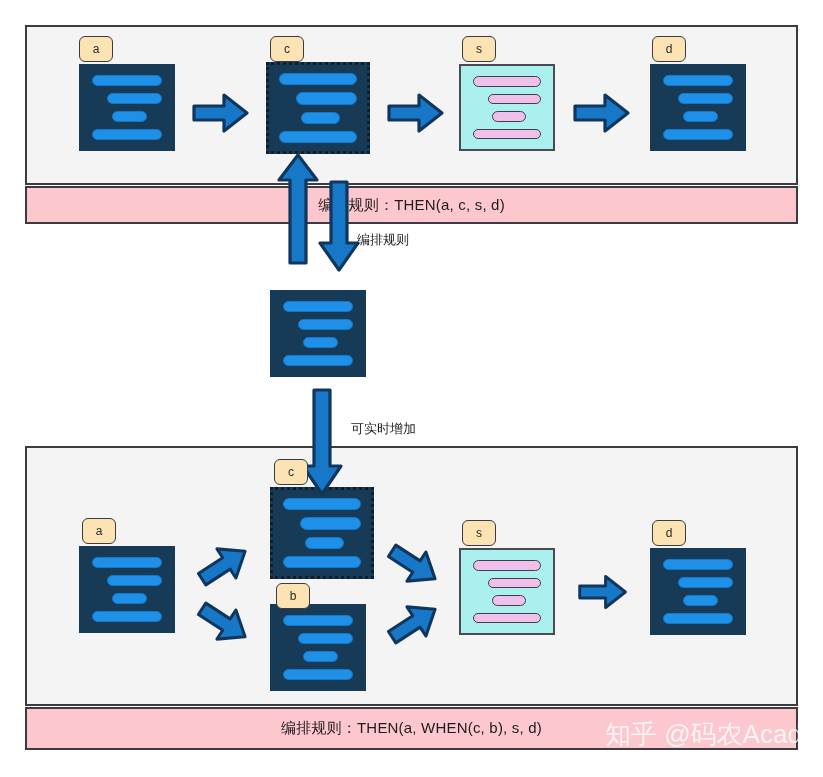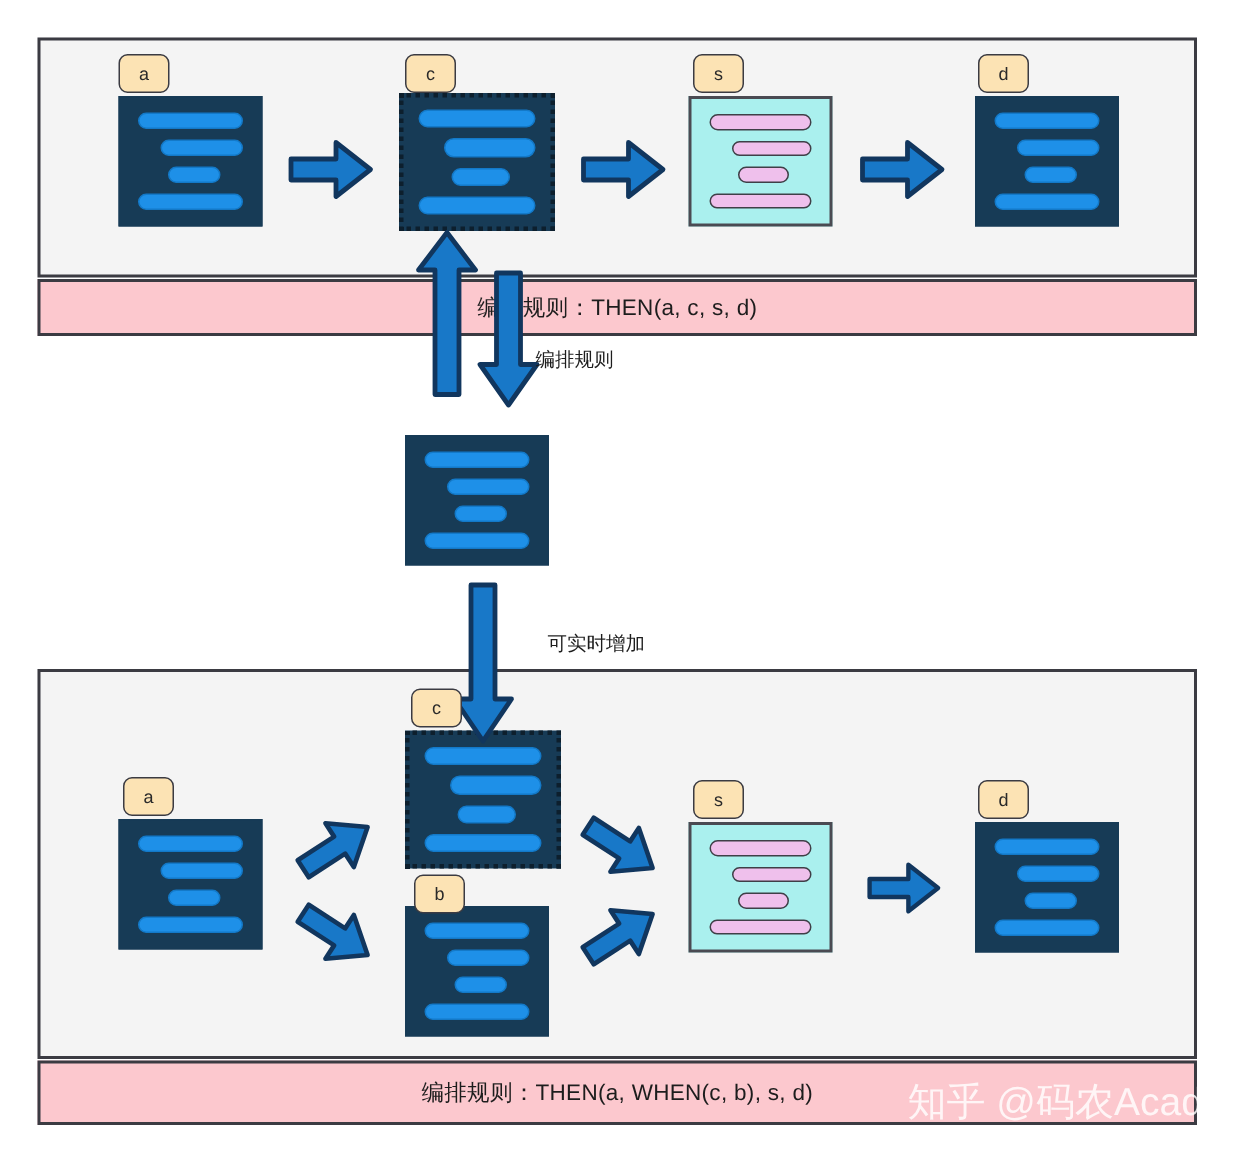--- a/index.html
+++ b/index.html
@@ -208,21 +208,21 @@
     <div class="bar w50"></div>
     <div class="bar w100"></div>
   </div>
 
   <div class="arrow" style="left:301px; top:388px;">
     <svg width="44" height="108" viewBox="0 0 44 108">
       <path d="M13 2 L29 2 L29 78 L40 78 L21 106 L2 78 L13 78 Z" fill="#1878c8" stroke="#11365e" stroke-width="3.2" stroke-linejoin="round"></path>
     </svg>
   </div>
 
-  <div class="note" style="left:365px; top:420px;font-family:Liberation Serif, serif;">可实时增加</div>
+  <div class="note" style="left:351px; top:420px;font-family:Liberation Serif, serif;">可实时增加</div>
 
   <div class="panel" style="left:25px; top:446px; width:773px; height:260px;"></div>
 
   <div class="tag" style="left:82px; top:518px;">a</div>
   <div class="svc dark" style="left:79px; top:546px; width:96px; height:87px;">
     <div class="bar w100"></div>
     <div class="bar w78"></div>
     <div class="bar w50"></div>
     <div class="bar w100"></div>
   </div>

